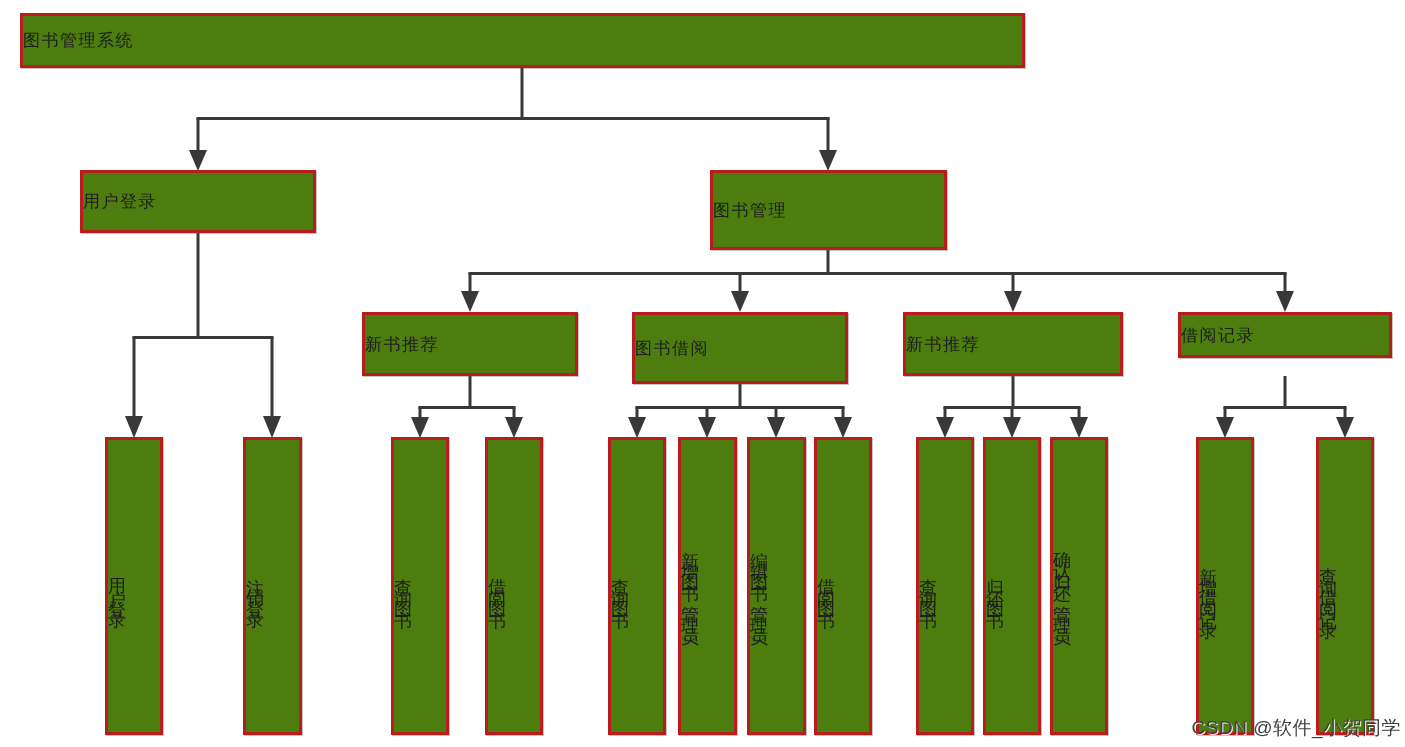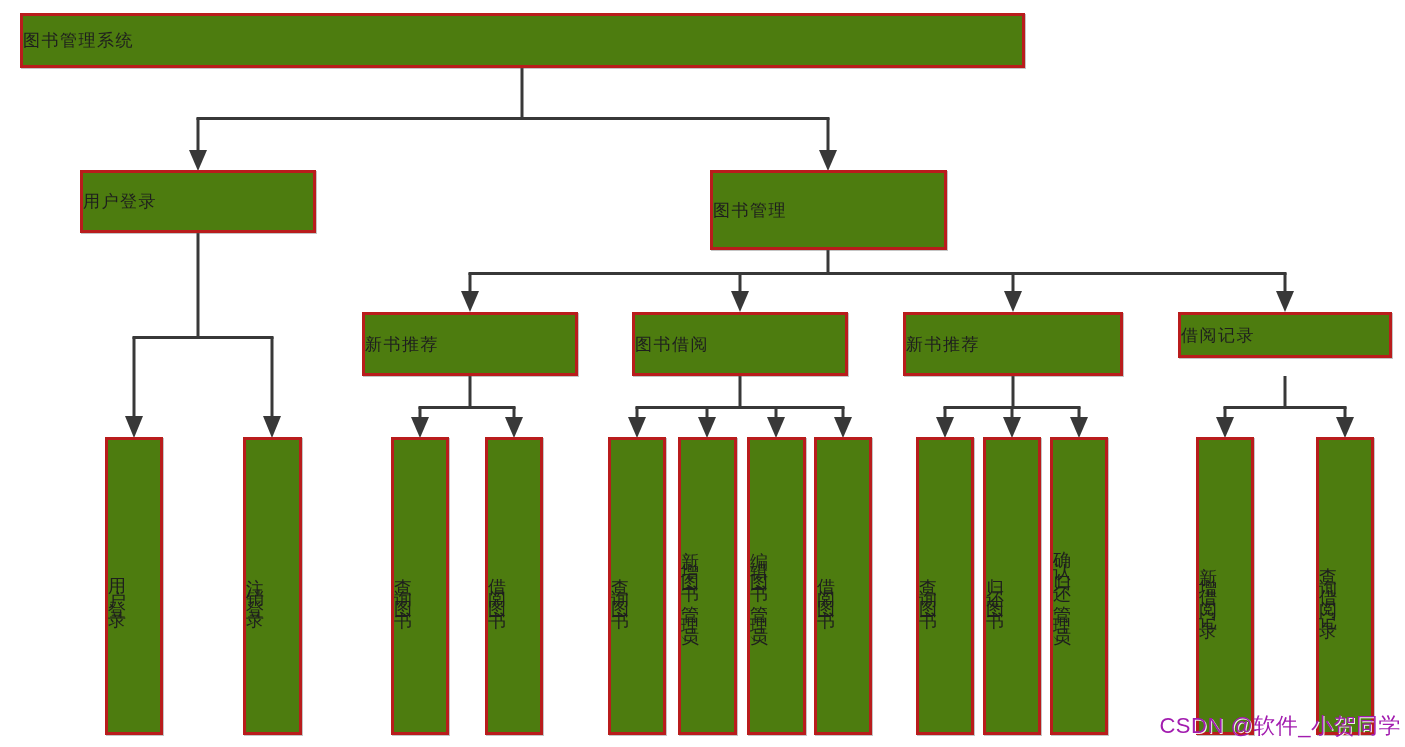--- a/index.html
+++ b/index.html
@@ -19,21 +19,21 @@
   .node.h .lbl{
     font-size:17px;color:#1e1e1e;letter-spacing:1.5px;white-space:nowrap;
   }
   .node.v .lbl{
     writing-mode:vertical-rl;text-orientation:mixed;
     font-size:18px;color:#1e1e1e;letter-spacing:11px;
     line-height:1;white-space:nowrap;
   }
   .watermark{
     position:absolute;right:4px;bottom:6px;z-index:3;
-    font-size:22px;color:#a21caf;letter-spacing:0.5px;
+    font-size:19px;color:#404040;letter-spacing:0.5px;
     text-shadow:1px 1px 0 rgba(255,255,255,0.9);
   }
 </style>
 </head>
 <body>
 
 <div id="stage">
 
   <svg class="connectors" width="1405" height="747" viewBox="0 0 1405 747">
     <g stroke="#383838" stroke-width="3" fill="none">
@@ -115,21 +115,21 @@
   <div class="node h" style="left:80px;top:170px;width:236px;height:63px">
     <span class="lbl">用户登录</span>
   </div>
   <div class="node h" style="left:710px;top:170px;width:237px;height:80px">
     <span class="lbl">图书管理</span>
   </div>
 
   <div class="node h" style="left:362px;top:312px;width:216px;height:64px">
     <span class="lbl">新书推荐</span>
   </div>
-  <div class="node h" style="left:632px;top:312px;width:216px;height:64px">
+  <div class="node h" style="left:632px;top:312px;width:216px;height:72px">
     <span class="lbl">图书借阅</span>
   </div>
   <div class="node h" style="left:903px;top:312px;width:220px;height:64px">
     <span class="lbl">新书推荐</span>
   </div>
   <div class="node h" style="left:1178px;top:312px;width:214px;height:46px">
     <span class="lbl">借阅记录</span>
   </div>
 
   <div class="node v" style="left:105px;top:437px;width:58px;height:298px">

